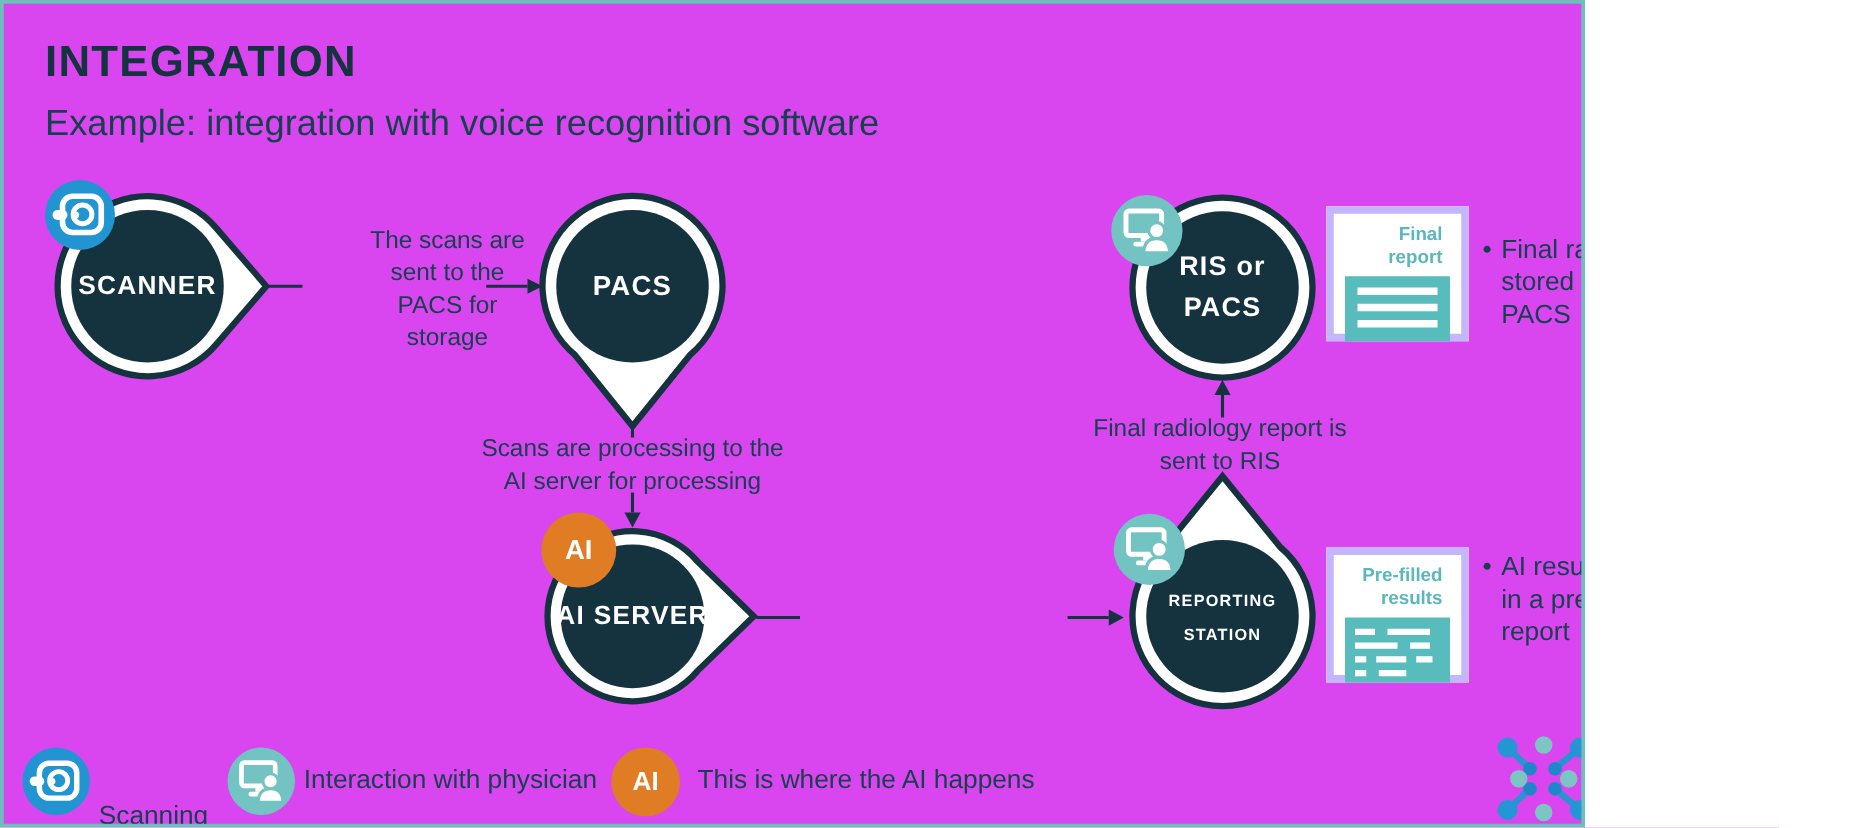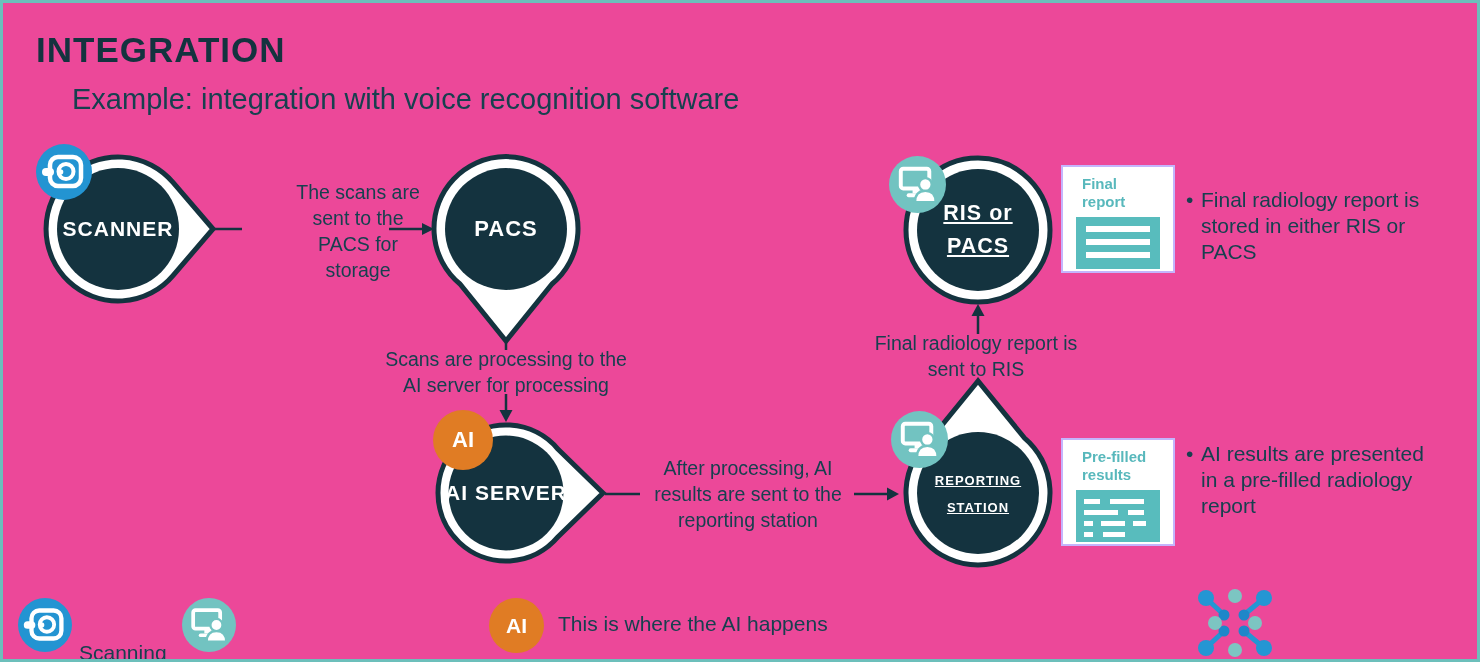--- a/index.html
+++ b/index.html
@@ -1,47 +1,47 @@
 <!DOCTYPE html>
 <html><head>
 <meta charset="utf-8">
 <style>
   html,body{margin:0;padding:0;background:#fff;}
-  .stage{position:relative;width:1480px;height:662px;background:#ec4899;border:3px solid #6CBFBB;
+  .stage{position:relative;width:1268px;height:662px;background:#d946ef;border:3px solid #6CBFBB;
          box-sizing:border-box;font-family:"Liberation Sans",sans-serif;overflow:hidden;}
   
   #title{position:absolute;left:33px;top:27px;font-size:35px;font-weight:700;letter-spacing:1px;color:#14333F;}
-  #subtitle{position:absolute;left:33px;top:80px;font-size:29px;color:#17404F;margin-left:36px;}
+  #subtitle{position:absolute;left:33px;top:80px;font-size:29px;color:#17404F;}
   
   #diagram-svg{position:absolute;left:0;top:0;}
   
   .node-label{position:absolute;transform:translate(-50%,-50%);color:#fff;font-weight:700;
               text-align:center;letter-spacing:1px;white-space:nowrap;}
   #label-scanner{left:115px;top:226px;font-size:21px;}
   #label-pacs{left:503px;top:226px;font-size:22px;}
   #label-aiserver{left:503px;top:490px;font-size:21px;}
   #label-reporting{left:975px;top:491px;font-size:13px;line-height:27px;}
   #label-ris{left:975px;top:227px;font-size:21.5px;line-height:33px;}
-  .node-label span{display:block;text-decoration:underline;}
+  .node-label span{display:block;}
   
   .badge{position:absolute;border-radius:50%;display:flex;align-items:center;justify-content:center;
          color:#fff;font-weight:700;text-align:right;}
   #badge-scanner{left:33px;top:141px;width:56px;height:56px;background:#2394D2;}
   #badge-ai-node{left:430px;top:407px;width:60px;height:60px;background:#E07C24;font-size:22px;}
   #badge-reporting{left:888px;top:408px;width:57px;height:57px;background:#72C3C1;}
   #badge-ris{left:886px;top:153px;width:57px;height:57px;background:#72C3C1;}
   
   .conn{position:absolute;color:#17404F;font-size:19.5px;line-height:26px;text-align:center;}
   #conn-scanner-pacs{left:245px;top:176px;width:132px;margin-left:44px;}
   #conn-pacs-ai{left:372px;top:343px;width:262px;}
   #conn-ai-reporting{left:637px;top:452px;width:216px;}
   #conn-reporting-ris{left:863px;top:327px;width:220px;}
   
-  .report-card{position:absolute;width:114px;height:108px;background:#fff;border:2px solid #c4b5fd;
-               box-sizing:border-box;text-align:left;}
+  .report-card{position:absolute;width:114px;height:108px;background:#fff;border:6px solid #c4b5fd;
+               box-sizing:border-box;text-align:right;}
   #card-final{left:1058px;top:162px;}
   #card-prefilled{left:1058px;top:435px;}
   .card-title{width:72px;margin:8px auto 0;font-size:15px;font-weight:700;color:#58B8BC;line-height:18px;}
   .doc{width:84px;height:52px;background:#58BCBD;margin:6px auto 0;padding-top:9px;box-sizing:border-box;}
   .doc .bar{height:6px;background:#fff;margin:0 10px 7px;}
   .doc .row{display:flex;height:5px;margin:0 8px 6px;}
   .doc .row span{background:#fff;height:5px;display:block;}
   
   .bullets{position:absolute;color:#17404F;font-size:21px;line-height:26px;}
   #bullets-ris{left:1182px;top:184px;width:248px;}
@@ -139,21 +139,20 @@
       <rect x="12" y="13" width="29" height="20" rx="2.5" fill="none" stroke="#fff" stroke-width="4"></rect>
       <rect x="24" y="33" width="7" height="5" fill="#fff"></rect>
       <rect x="18" y="38" width="19" height="4" rx="2" fill="#fff"></rect>
       <circle cx="37" cy="29" r="6.5" fill="#fff" stroke="#72C3C1" stroke-width="2.5"></circle>
       <path d="M 26.5 47 Q 26.5 35.5 37 35.5 Q 47.5 35.5 47.5 47 Z" fill="#fff" stroke="#72C3C1" stroke-width="2.5"></path>
     </svg>
   </div>
 
   <div id="conn-scanner-pacs" class="conn">The scans are sent to the PACS for storage</div>
   <div id="conn-pacs-ai" class="conn">Scans are processing to the AI server for processing</div>
-  <div id="conn-ai-reporting" class="conn">After processing, AI results are sent to the reporting station</div>
   <div id="conn-reporting-ris" class="conn">Final radiology report is sent to RIS</div>
 
   <div id="card-final" class="report-card">
     <div class="card-title">Final report</div>
     <div class="doc">
       <div class="bar"></div>
         <div class="bar"></div>
         <div class="bar"></div>
     </div>
   </div>
@@ -199,20 +198,21 @@
 
   <div id="legend-physician-badge" class="badge">
     <svg width="54" height="54" viewBox="0 0 58 58">
       <rect x="12" y="13" width="29" height="20" rx="2.5" fill="none" stroke="#fff" stroke-width="4"></rect>
       <rect x="24" y="33" width="7" height="5" fill="#fff"></rect>
       <rect x="18" y="38" width="19" height="4" rx="2" fill="#fff"></rect>
       <circle cx="37" cy="29" r="6.5" fill="#fff" stroke="#72C3C1" stroke-width="2.5"></circle>
       <path d="M 26.5 47 Q 26.5 35.5 37 35.5 Q 47.5 35.5 47.5 47 Z" fill="#fff" stroke="#72C3C1" stroke-width="2.5"></path>
     </svg>
   </div>
+  <div id="legend-label-physician" class="legend-label">Interaction with physician</div>
 
   <div id="legend-ai-badge" class="badge">
     <span>AI</span>
   </div>
   <div id="legend-label-ai" class="legend-label">This is where the AI happens</div>
 
   <div id="logo">
     <svg width="84" height="72" viewBox="0 0 84 72">
       <g stroke="#2496D3" stroke-width="5" stroke-linecap="round">
         <line x1="14" y1="12" x2="30" y2="27"></line>

